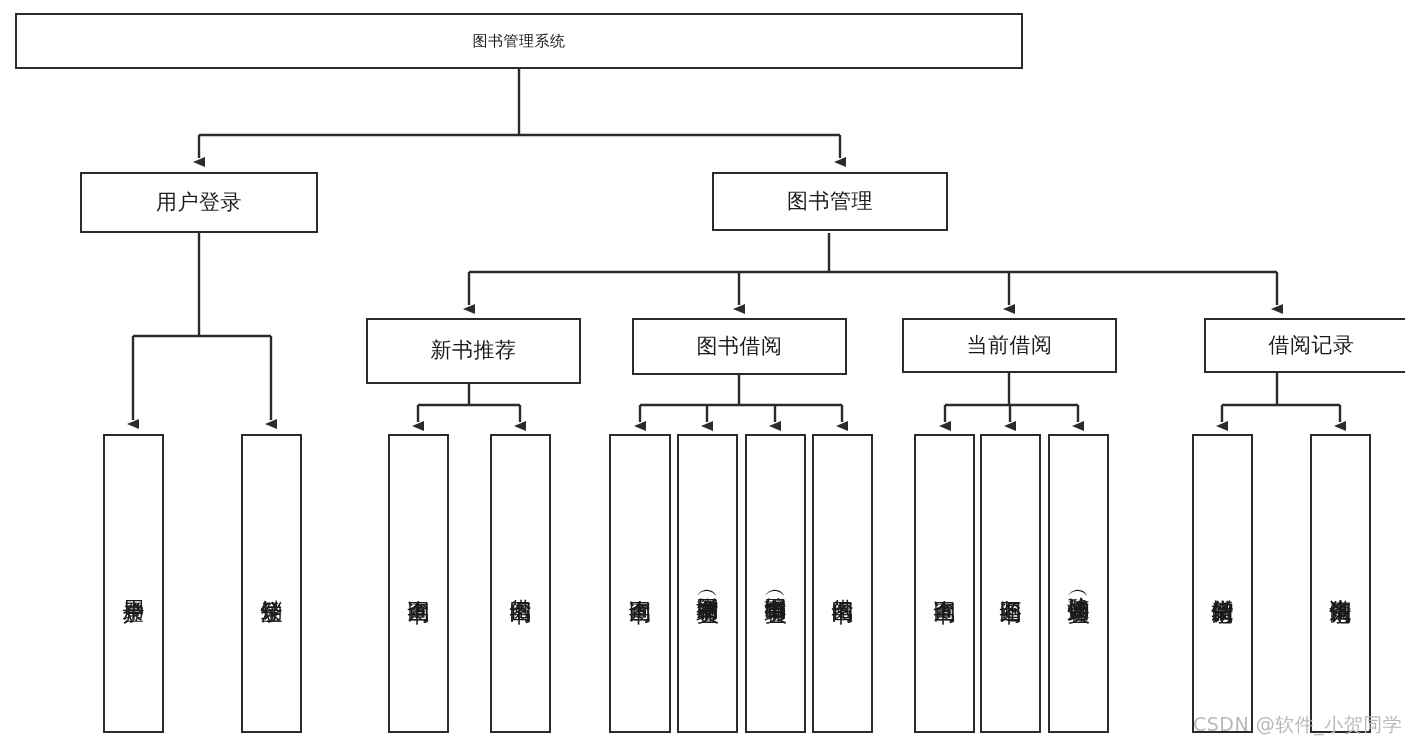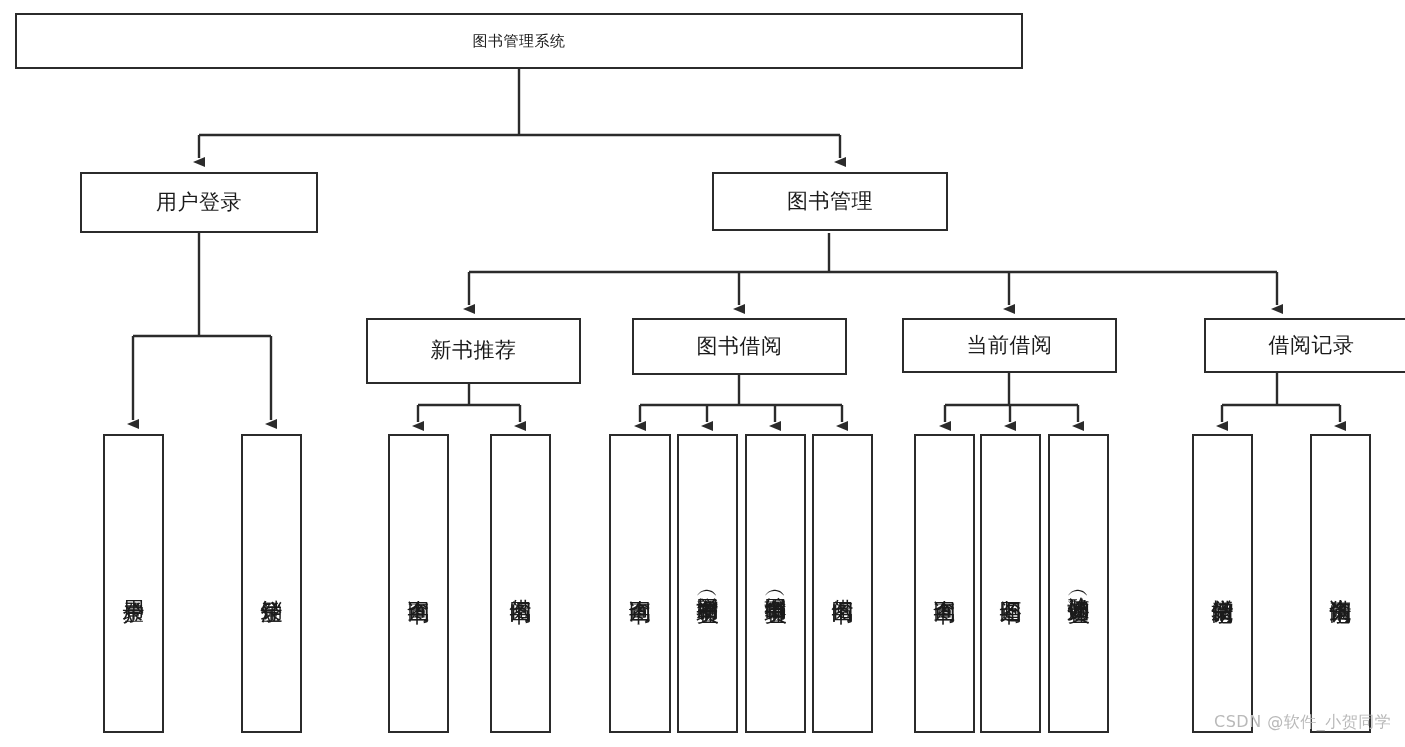--- a/index.html
+++ b/index.html
@@ -46,25 +46,24 @@
     text-orientation: upright;
     font-size: 22px;
     line-height: 1.28;
     letter-spacing: 1px;
     white-space: nowrap;
     padding: 4px 0;
   }
   .watermark {
     position: absolute;
     color: #b9b9b9;
-    font-size: 16px;
+    font-size: 19px;
     white-space: nowrap;
     letter-spacing: 0.5px;
     z-index: 5;
-    padding-left: 21px;
   }
 </style>
 </head>
 <body>
 
 <div id="canvas">
 
   <svg class="wires" viewBox="0 0 1405 747" xmlns="http://www.w3.org/2000/svg">
     <defs>
       <marker id="arrow" markerWidth="10" markerHeight="12" refX="1" refY="6" orient="auto" markerUnits="userSpaceOnUse">

